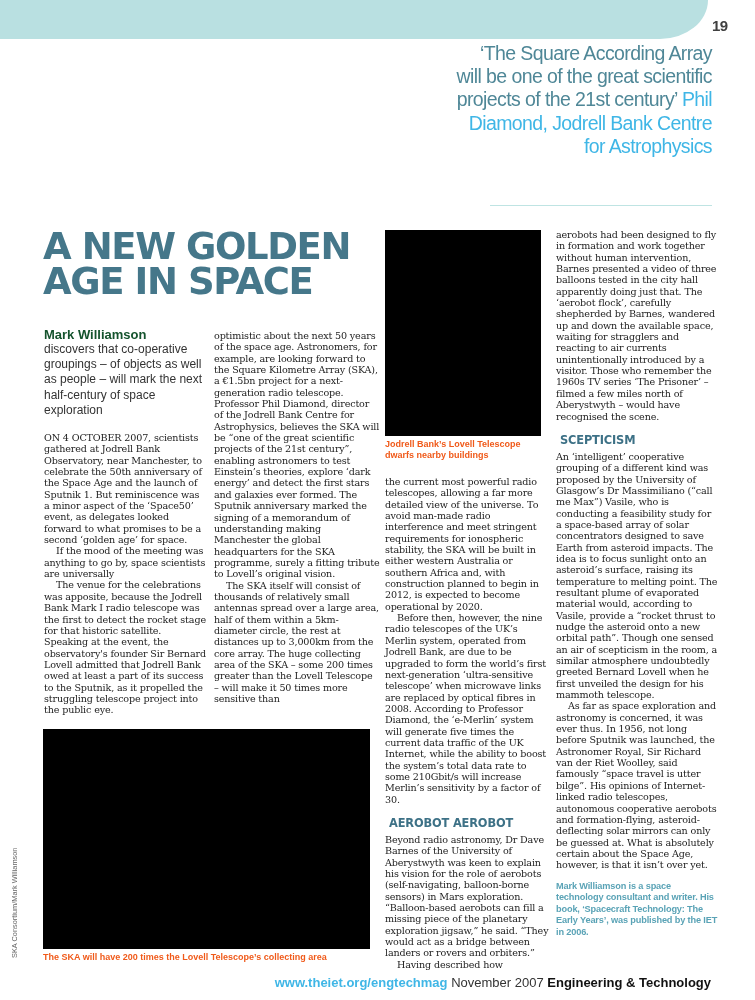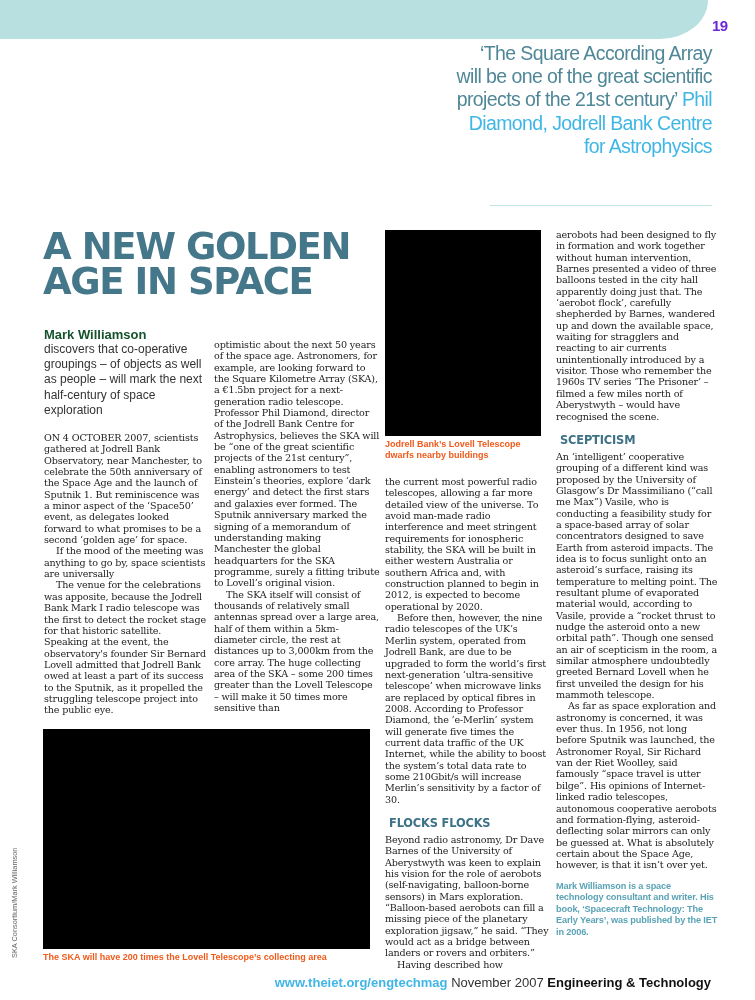--- a/index.html
+++ b/index.html
@@ -1,18 +1,18 @@
 <!DOCTYPE html>
 <html><head>
 <meta charset="utf-8">
 <style>
   html, body { margin:0; padding:0; }
   body { width:755px; height:1000px; position:relative; background:#ffffff; overflow:hidden; font-family:"DejaVu Serif", serif; color:#222; }
   .band { position:absolute; left:0; top:0; width:708px; height:39px; background:#b9e0e1; border-bottom-right-radius:48px 39px; }
-  .pagenum { position:absolute; left:712px; top:17px; font-family:"Liberation Sans", sans-serif; font-weight:bold; font-size:15px; color:#6d28d9; letter-spacing:-0.5px; }
+  .pagenum { position:absolute; left:712px; top:17px; font-family:"Liberation Sans", sans-serif; font-weight:bold; font-size:15px; color:#404040; letter-spacing:-0.5px; }
   .quote { position:absolute; right:43px; top:42px; width:260px; text-align:right; font-family:"Liberation Sans", sans-serif; font-size:19.5px; line-height:23.2px; color:#4f8797; letter-spacing:-0.6px; }
   .quote .attr { color:#3fb6e6; }
   .quote-rule { position:absolute; left:490px; top:205px; width:222px; height:1px; background:#bfe4e3; }
   .title { position:absolute; left:43px; top:229px; width:340px; font-family:"DejaVu Sans", sans-serif; font-weight:bold; font-size:37px; line-height:35px; color:#45778a; letter-spacing:-1.4px; margin:0; }
   .col { position:absolute; font-size:9.6px; line-height:11.35px; color:#222; letter-spacing:-0.15px; }
   .col p { margin:0; }
   .col p.ind { text-indent:12px; }
   .byline { position:absolute; left:44px; top:327px; width:165px; font-family:"Liberation Sans", sans-serif; }
   .byline .name { font-weight:bold; font-size:13px; line-height:15px; color:#14532d; }
   .byline .standfirst { font-size:12px; line-height:15.2px; color:#333; }
@@ -43,37 +43,37 @@
   <div class="name">Mark Williamson</div>
   <div class="standfirst">discovers that co-operative groupings – of objects as well as people – will mark the next half-century of space exploration</div>
 </div>
 
 <div class="col" style="left:44px; top:432px; width:163px;">
   <p>ON 4 OCTOBER 2007, scientists gathered at Jodrell Bank Observatory, near Manchester, to celebrate the 50th anniversary of the Space Age and the launch of Sputnik 1. But reminiscence was a minor aspect of the ‘Space50’ event, as delegates looked forward to what promises to be a second ‘golden age’ for space.</p>
   <p class="ind">If the mood of the meeting was anything to go by, space scientists are universally</p>
   <p class="ind">The venue for the celebrations was apposite, because the Jodrell Bank Mark I radio telescope was the first to detect the rocket stage for that historic satellite. Speaking at the event, the observatory's founder Sir Bernard Lovell admitted that Jodrell Bank owed at least a part of its success to the Sputnik, as it propelled the struggling telescope project into the public eye.</p>
 </div>
 
-<div class="col" style="left:214px; top:330px; width:166px;margin-top:9px;">
+<div class="col" style="left:214px; top:330px; width:166px;">
   <p>optimistic about the next 50 years of the space age. Astronomers, for example, are looking forward to the Square Kilometre Array (SKA), a €1.5bn project for a next-generation radio telescope. Professor Phil Diamond, director of the Jodrell Bank Centre for Astrophysics, believes the SKA will be “one of the great scientific projects of the 21st century”, enabling astronomers to test Einstein’s theories, explore ‘dark energy’ and detect the first stars and galaxies ever formed. The Sputnik anniversary marked the signing of a memorandum of understanding making Manchester the global headquarters for the SKA programme, surely a fitting tribute to Lovell’s original vision.</p>
   <p class="ind">The SKA itself will consist of thousands of relatively small antennas spread over a large area, half of them within a 5km-diameter circle, the rest at distances up to 3,000km from the core array. The huge collecting area of the SKA – some 200 times greater than the Lovell Telescope – will make it 50 times more sensitive than</p>
 </div>
 
 <div class="photo" style="left:43px; top:729px; width:327px; height:220px;"></div>
 <div class="caption" style="left:43px; top:952px; width:340px;">The SKA will have 200 times the Lovell Telescope’s collecting area</div>
 <div class="credit">SKA Consortium/Mark Williamson</div>
 
 <div class="photo" style="left:385px; top:230px; width:156px; height:206px;"></div>
 <div class="caption" style="left:385px; top:439px; width:160px;">Jodrell Bank’s Lovell Telescope dwarfs nearby buildings</div>
 
 <div class="col" style="left:385px; top:476px; width:164px;">
   <p>the current most powerful radio telescopes, allowing a far more detailed view of the universe. To avoid man-made radio interference and meet stringent requirements for ionospheric stability, the SKA will be built in either western Australia or southern Africa and, with construction planned to begin in 2012, is expected to become operational by 2020.</p>
   <p class="ind">Before then, however, the nine radio telescopes of the UK’s Merlin system, operated from Jodrell Bank, are due to be upgraded to form the world’s first next-generation ‘ultra-sensitive telescope’ when microwave links are replaced by optical fibres in 2008. According to Professor Diamond, the ‘e-Merlin’ system will generate five times the current data traffic of the UK Internet, while the ability to boost the system’s total data rate to some 210Gbit/s will increase Merlin’s sensitivity by a factor of 30.</p>
   <p style="height:6px;"></p>
-  <h2 class="subhead">FLOCKS FLOCKS</h2>
+  <h2 class="subhead">AEROBOT AEROBOT</h2>
   <p>Beyond radio astronomy, Dr Dave Barnes of the University of Aberystwyth was keen to explain his vision for the role of aerobots (self-navigating, balloon-borne sensors) in Mars exploration. “Balloon-based aerobots can fill a missing piece of the planetary exploration jigsaw,” he said. “They would act as a bridge between landers or rovers and orbiters.”</p>
   <p class="ind">Having described how</p>
 </div>
 
 <div class="col" style="left:556px; top:229px; width:162px;">
   <p>aerobots had been designed to fly in formation and work together without human intervention, Barnes presented a video of three balloons tested in the city hall apparently doing just that. The ‘aerobot flock’, carefully shepherded by Barnes, wandered up and down the available space, waiting for stragglers and reacting to air currents unintentionally introduced by a visitor. Those who remember the 1960s TV series ‘The Prisoner’ – filmed a few miles north of Aberystwyth – would have recognised the scene.</p>
   <p style="height:6px;"></p>
   <h2 class="subhead">SCEPTICISM</h2>
   <p>An ‘intelligent’ cooperative grouping of a different kind was proposed by the University of Glasgow’s Dr Massimiliano (“call me Max”) Vasile, who is conducting a feasibility study for a space-based array of solar concentrators designed to save Earth from asteroid impacts. The idea is to focus sunlight onto an asteroid’s surface, raising its temperature to melting point. The resultant plume of evaporated material would, according to Vasile, provide a “rocket thrust to nudge the asteroid onto a new orbital path”. Though one sensed an air of scepticism in the room, a similar atmosphere undoubtedly greeted Bernard Lovell when he first unveiled the design for his mammoth telescope.</p>
   <p class="ind">As far as space exploration and astronomy is concerned, it was ever thus. In 1956, not long before Sputnik was launched, the Astronomer Royal, Sir Richard van der Riet Woolley, said famously “space travel is utter bilge”. His opinions of Internet-linked radio telescopes, autonomous cooperative aerobots and formation-flying, asteroid-deflecting solar mirrors can only be guessed at. What is absolutely certain about the Space Age, however, is that it isn’t over yet.</p>

